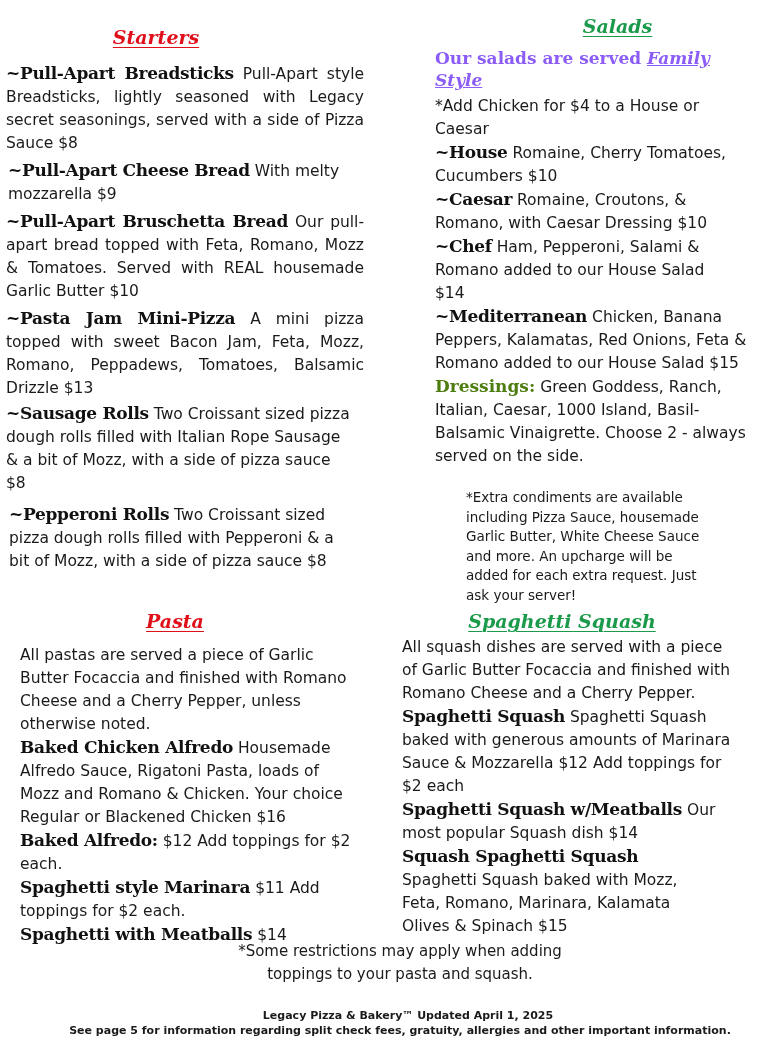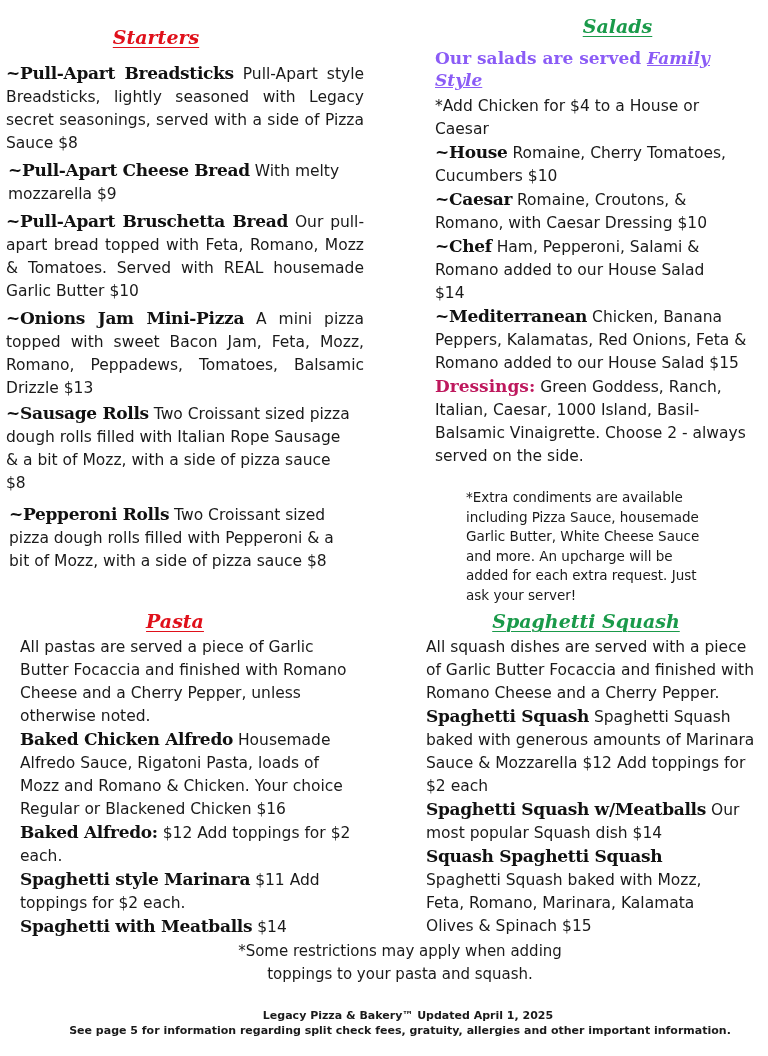--- a/index.html
+++ b/index.html
@@ -10,42 +10,42 @@
                text-decoration: underline; text-decoration-thickness: 1px; text-underline-offset: 3px;
                font-size: 19px; text-align: center; margin: 0; }
   .red { color: #e0101a; }
   .green { color: #1a9a4a; }
   .item { font-size: 15.5px; line-height: 23px; margin: 0; }
   .item .nm { font-family: "DejaVu Serif", serif; font-weight: bold; font-size: 17px; letter-spacing: -0.3px; color: #111; }
   .just { text-align: justify; }
   .gap { margin-top: 4px; }
   .intro-bold { font-family: "DejaVu Serif", serif; font-weight: bold; font-size: 17px; line-height: 22px; color: #8b5cf6; }
   .intro-bold u { font-style: italic; }
-  .dress { font-family: "DejaVu Serif", serif; font-weight: bold; font-size: 17px; color: #be185d; }
+  .dress { font-family: "DejaVu Serif", serif; font-weight: bold; font-size: 17px; color: #4d7c0f; }
   .note-small { font-size: 13.5px; line-height: 19.5px; }
   .center { text-align: center; }
   .footer1 { font-size: 11px; }
   .footer2 { font-size: 11px; }
 </style>
 </head>
 <body>
 
 <section class="sec" style="left:6px; top:26px; width:358px;">
   <h2 class="sec-title red" style="width:300px; margin-bottom:14px;">Starters</h2>
   <p class="item just" style="margin-top:0;">
     <span class="nm">~Pull-Apart Breadsticks</span><span> Pull-Apart style Breadsticks, lightly seasoned with Legacy secret seasonings, served with a side of Pizza Sauce $8</span>
   </p>
   <p class="item gap" style="padding-left:2px;">
     <span class="nm">~Pull-Apart Cheese Bread</span><span>  With melty mozzarella $9</span>
   </p>
   <p class="item gap just">
     <span class="nm">~Pull-Apart Bruschetta Bread</span><span> Our pull-apart bread topped with Feta, Romano, Mozz &amp; Tomatoes.  Served with REAL housemade Garlic Butter $10</span>
   </p>
   <p class="item gap just">
-    <span class="nm">~Onions Jam Mini-Pizza</span><span> A mini pizza topped with sweet Bacon Jam, Feta, Mozz, Romano, Peppadews, Tomatoes, Balsamic Drizzle $13</span>
+    <span class="nm">~Pasta Jam Mini-Pizza</span><span> A mini pizza topped with sweet Bacon Jam, Feta, Mozz, Romano, Peppadews, Tomatoes, Balsamic Drizzle $13</span>
   </p>
   <p class="item" style="margin-top:2px; width:345px;">
     <span class="nm">~Sausage Rolls</span><span> Two Croissant sized pizza dough rolls filled with Italian Rope Sausage &amp; a bit of Mozz, with a side of pizza sauce   $8</span>
   </p>
   <p class="item" style="margin-top:8px; padding-left:3px; width:335px;">
     <span class="nm">~Pepperoni Rolls</span><span> Two Croissant sized pizza dough rolls filled with Pepperoni &amp; a bit of Mozz, with a side of pizza sauce  $8</span>
   </p>
 </section>
 
 <section class="sec" style="left:435px; top:15px; width:320px;">
@@ -66,37 +66,37 @@
   <p class="item">
     <span class="nm">~Mediterranean</span><span> Chicken, Banana Peppers, Kalamatas, Red Onions, Feta &amp; Romano added to our House Salad $15</span>
   </p>
   <p class="item">
     <span class="dress">Dressings:</span><span> Green Goddess, Ranch, Italian, Caesar, 1000 Island, Basil-Balsamic Vinaigrette. Choose 2 - always served on the side.</span>
   </p>
   <p class="note-small" style="margin:20px 0 0 31px; width:252px;">*Extra condiments are available including Pizza Sauce, housemade Garlic Butter, White Cheese Sauce and more. An upcharge will be added for each extra request. Just ask your server!</p>
 </section>
 
 <section class="sec" style="left:20px; top:610px; width:340px;">
-  <h2 class="sec-title red" style="width:310px; margin-bottom:4px;">Pasta</h2>
+  <h2 class="sec-title red" style="width:310px; margin-bottom:12px;">Pasta</h2>
   <p class="item">All pastas are served a piece of Garlic Butter Focaccia and finished with Romano Cheese and a Cherry Pepper, unless otherwise noted.</p>
   <p class="item">
     <span class="nm">Baked Chicken Alfredo</span><span> Housemade Alfredo Sauce, Rigatoni Pasta, loads of Mozz and Romano &amp; Chicken. Your choice Regular or Blackened Chicken   $16</span>
   </p>
   <p class="item">
     <span class="nm">Baked Alfredo:</span><span> $12  Add toppings for $2 each.</span>
   </p>
   <p class="item" style="width:320px;">
     <span class="nm">Spaghetti style Marinara</span><span>  $11   Add toppings for $2 each.</span>
   </p>
   <p class="item">
     <span class="nm">Spaghetti with Meatballs</span><span>   $14</span>
   </p>
 </section>
 
-<section class="sec" style="left:426px; top:610px; width:330px;">
+<section class="sec" style="left:402px; top:610px; width:330px;">
   <h2 class="sec-title green" style="width:320px; margin-bottom:4px;">Spaghetti Squash</h2>
   <p class="item">All squash dishes are served with a piece of Garlic Butter Focaccia and finished with Romano Cheese and a Cherry Pepper.</p>
   <p class="item">
     <span class="nm">Spaghetti Squash</span><span> Spaghetti Squash baked with generous amounts of Marinara Sauce &amp; Mozzarella  $12     Add toppings for $2 each</span>
   </p>
   <p class="item">
     <span class="nm">Spaghetti Squash w/Meatballs</span><span>  Our most popular Squash dish   $14</span>
   </p>
   <p class="item" style="width:315px;">
     <span class="nm">Squash Spaghetti Squash</span><span> Spaghetti Squash baked with Mozz, Feta, Romano, Marinara, Kalamata Olives &amp; Spinach   $15</span>

